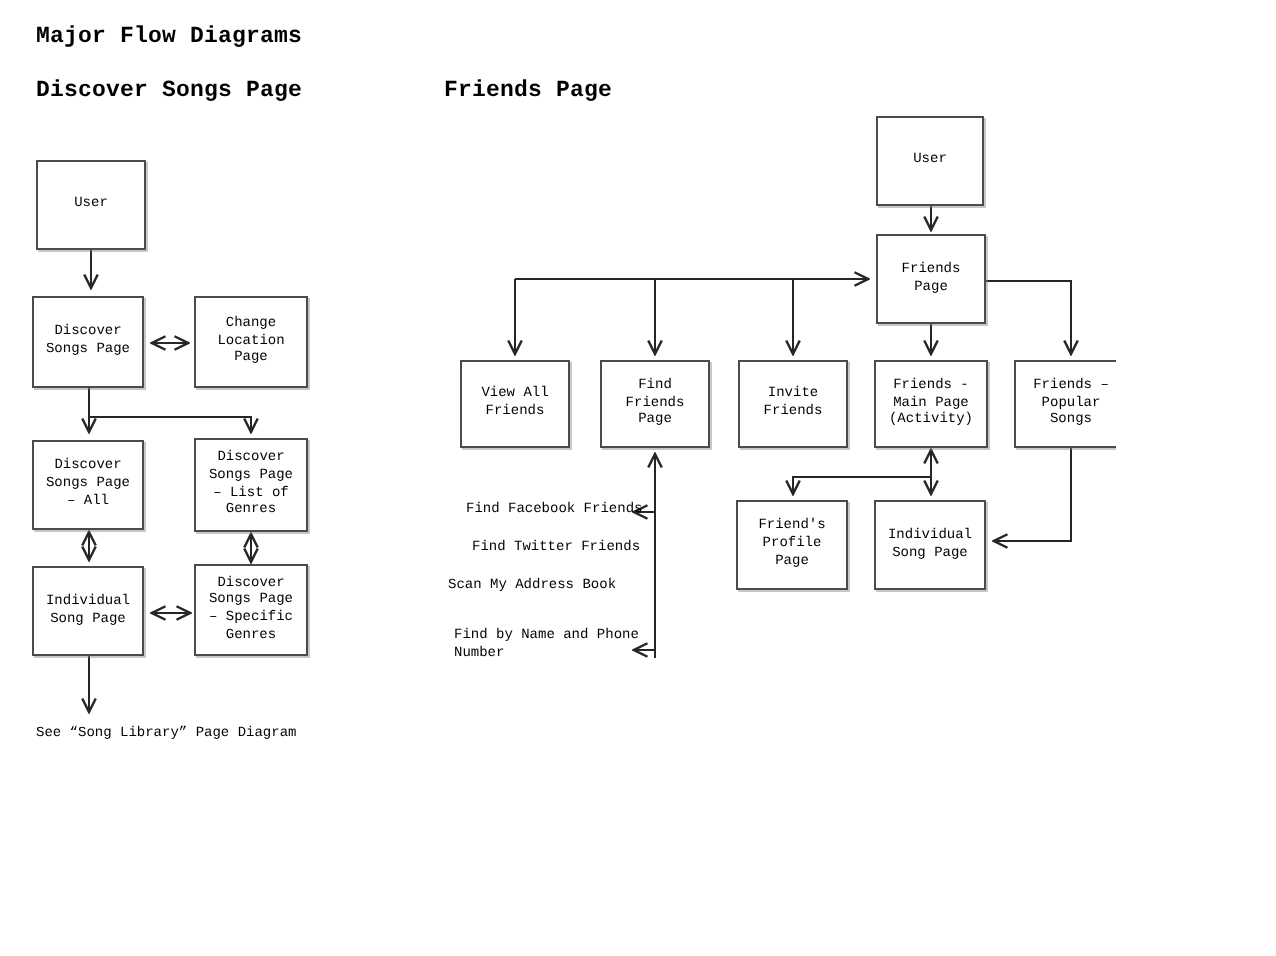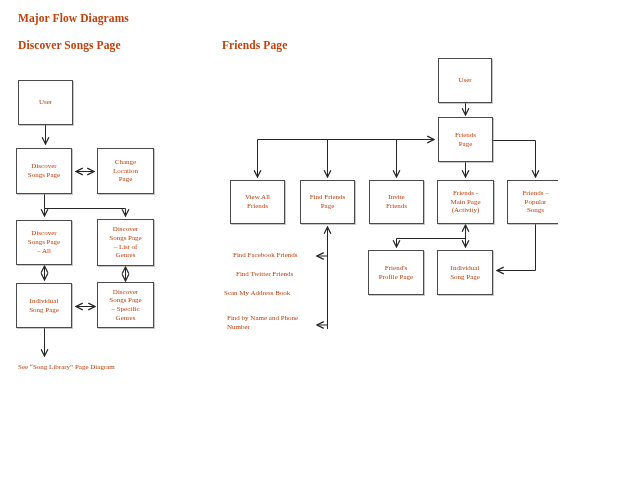--- a/index.html
+++ b/index.html
@@ -1,18 +1,18 @@
 <!DOCTYPE html>
 <html><head>
 <meta charset="utf-8">
 <style>
   html,body{margin:0;padding:0;background:#fff;}
   #canvas{
     position:relative;width:558px;height:478px;background:#ffffff;overflow:hidden;
-    font-family:Liberation Serif, serif;color:#c2410c;
+    font-family:Liberation Mono, monospace;color:#000000;
   }
   .h-title{position:absolute;font-size:11.5px;font-weight:bold;letter-spacing:.1px;white-space:nowrap;}
   .node{
     position:absolute;border:1px solid #4b4b4b;background:#ffffff;
     box-shadow:1px 1px 0 rgba(130,130,130,.45);
     display:flex;align-items:center;justify-content:center;text-align:center;
     font-size:7px;line-height:1.25;white-space:pre-line;padding:2px;box-sizing:border-box;
   }
   .smalltext{position:absolute;font-size:7px;line-height:1.3;white-space:pre-line;}
   svg.wires{position:absolute;left:0;top:0;z-index:0;}

